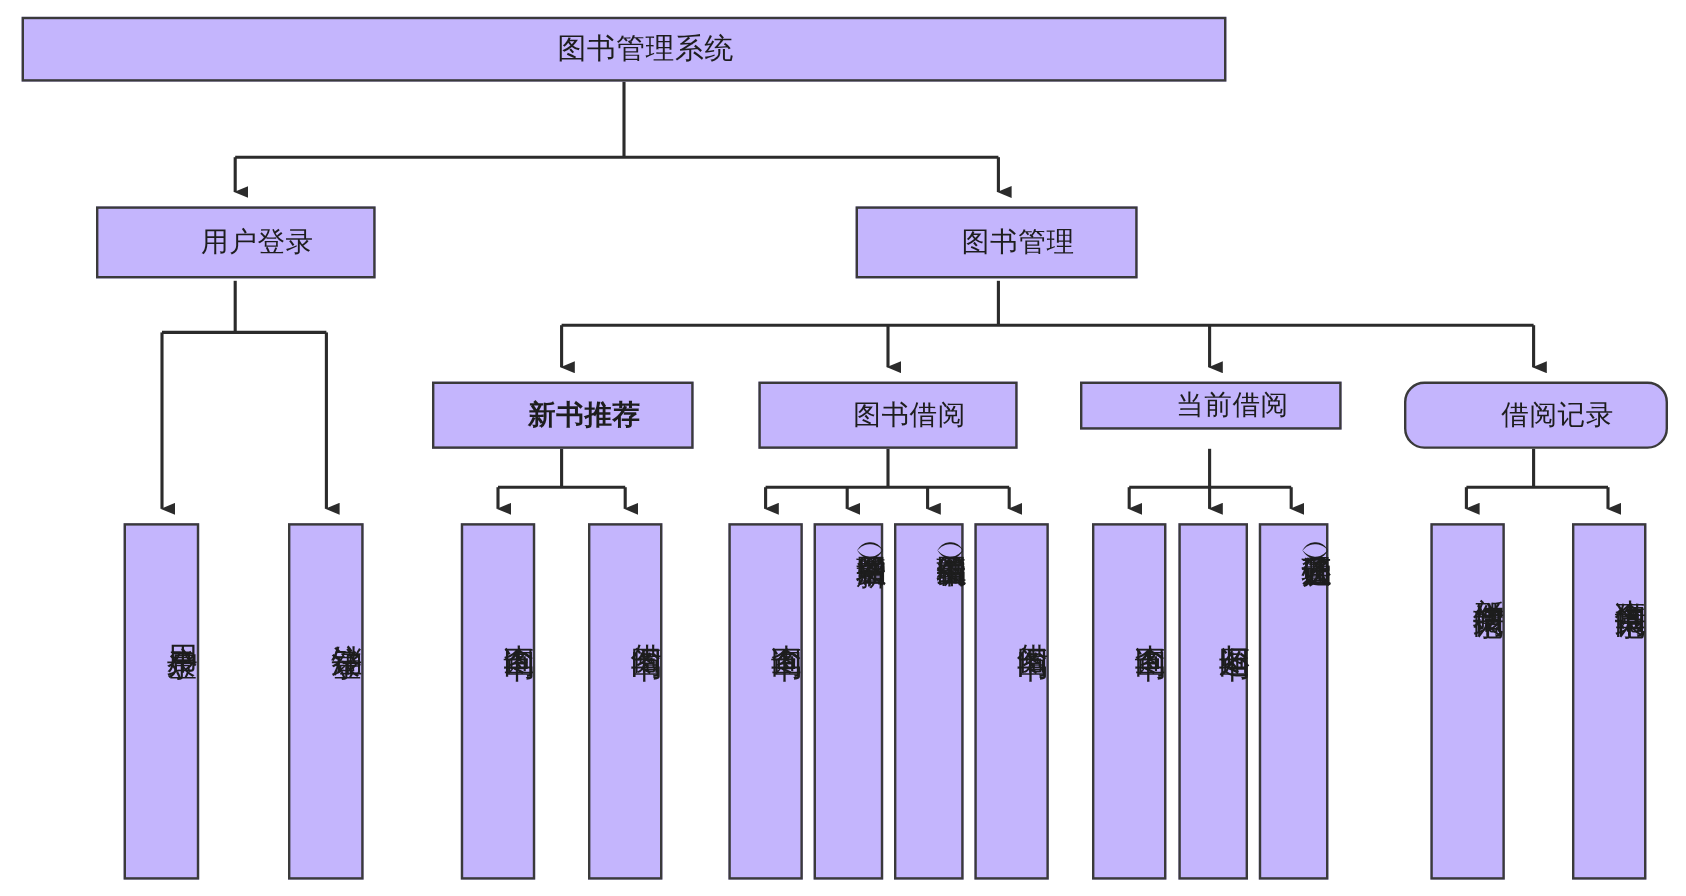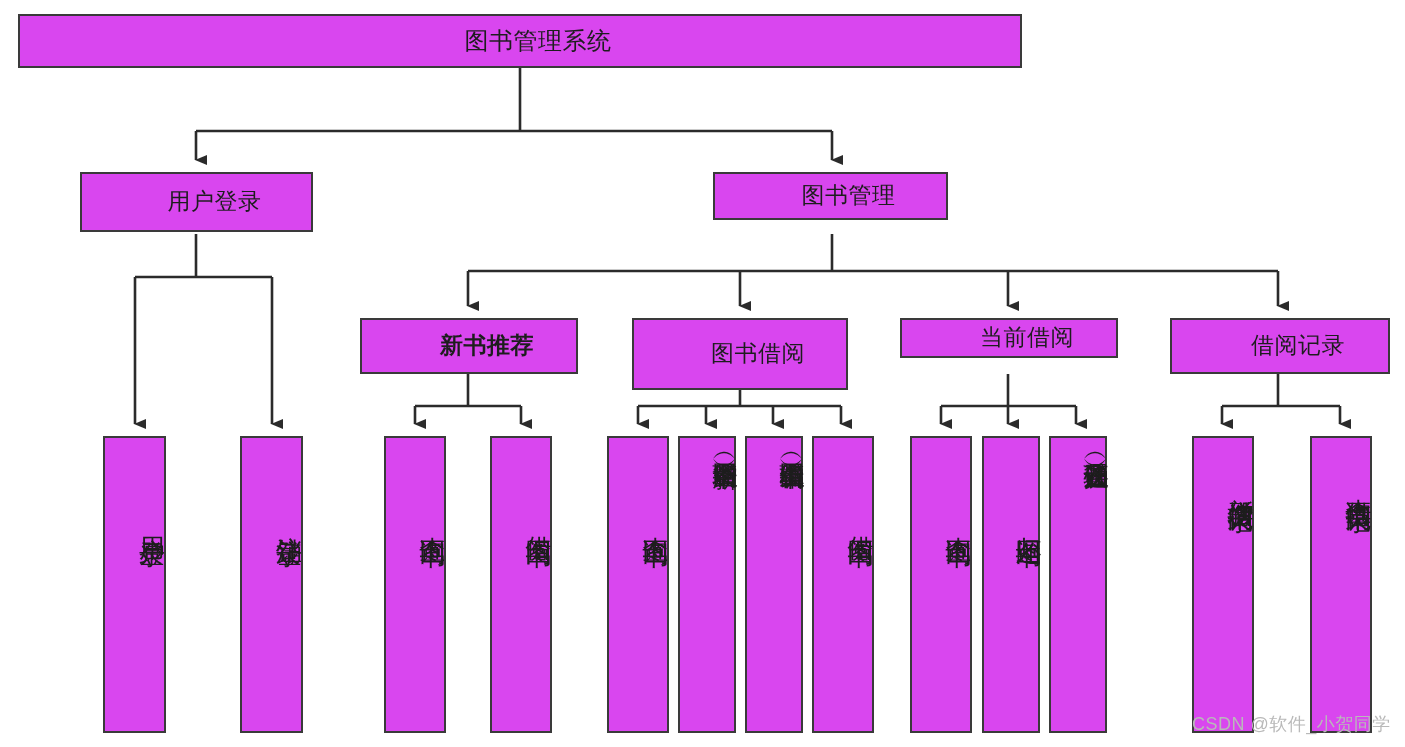--- a/index.html
+++ b/index.html
@@ -22,21 +22,21 @@
     left: 0;
     top: 0;
     width: 1405px;
     height: 747px;
     pointer-events: none;
   }
   .node {
     position: absolute;
     box-sizing: border-box;
     border: 2.5px solid #3a3a3a;
-    background: #d946ef;
+    background: #c4b5fd;
     display: flex;
     align-items: center;
     justify-content: center;
     color: #1d1d1d;
     padding-left: 36px;
   }
   .node .lbl {
     display: block;
     text-align: center;
     line-height: 1.18;
@@ -132,37 +132,37 @@
   </svg>
 
   <div class="node h-node root" style="left:18px; top:14px; width:1004px; height:54px;">
     <span class="lbl">图书管理系统</span>
   </div>
 
   <div class="node h-node" style="left:80px; top:172px; width:233px; height:60px;">
     <span class="lbl">用户登录</span>
   </div>
 
-  <div class="node h-node" style="left:713px; top:172px; width:235px; height:48px;">
+  <div class="node h-node" style="left:713px; top:172px; width:235px; height:60px;">
     <span class="lbl">图书管理</span>
   </div>
 
   <div class="node h-node" style="left:360px; top:318px; width:218px; height:56px;font-weight:bold;">
     <span class="lbl">新书推荐</span>
   </div>
 
-  <div class="node h-node" style="left:632px; top:318px; width:216px; height:72px;">
+  <div class="node h-node" style="left:632px; top:318px; width:216px; height:56px;">
     <span class="lbl">图书借阅</span>
   </div>
 
   <div class="node h-node" style="left:900px; top:318px; width:218px; height:40px;">
     <span class="lbl">当前借阅</span>
   </div>
 
-  <div class="node h-node" style="left:1170px; top:318px; width:220px; height:56px;">
+  <div class="node h-node" style="left:1170px; top:318px; width:220px; height:56px;border-radius:17px;">
     <span class="lbl">借阅记录</span>
   </div>
 
   <div class="node v-node" style="left:103px; top:436px; width:63px; height:297px;">
     <span class="lbl" style="margin-top:78px;">用户登录</span>
   </div>
 
   <div class="node v-node" style="left:240px; top:436px; width:63px; height:297px;">
     <span class="lbl" style="margin-top:78px;">注销登录</span>
   </div>
@@ -204,15 +204,14 @@
   </div>
 
   <div class="node v-node" style="left:1192px; top:436px; width:62px; height:297px;">
     <span class="lbl" style="margin-top:40px;">新增借阅记录</span>
   </div>
 
   <div class="node v-node" style="left:1310px; top:436px; width:62px; height:297px;">
     <span class="lbl" style="margin-top:40px;">查询借阅记录</span>
   </div>
 
-  <div class="watermark">CSDN @软件_小贺同学</div>
 
 </div>
 
 </body></html>

